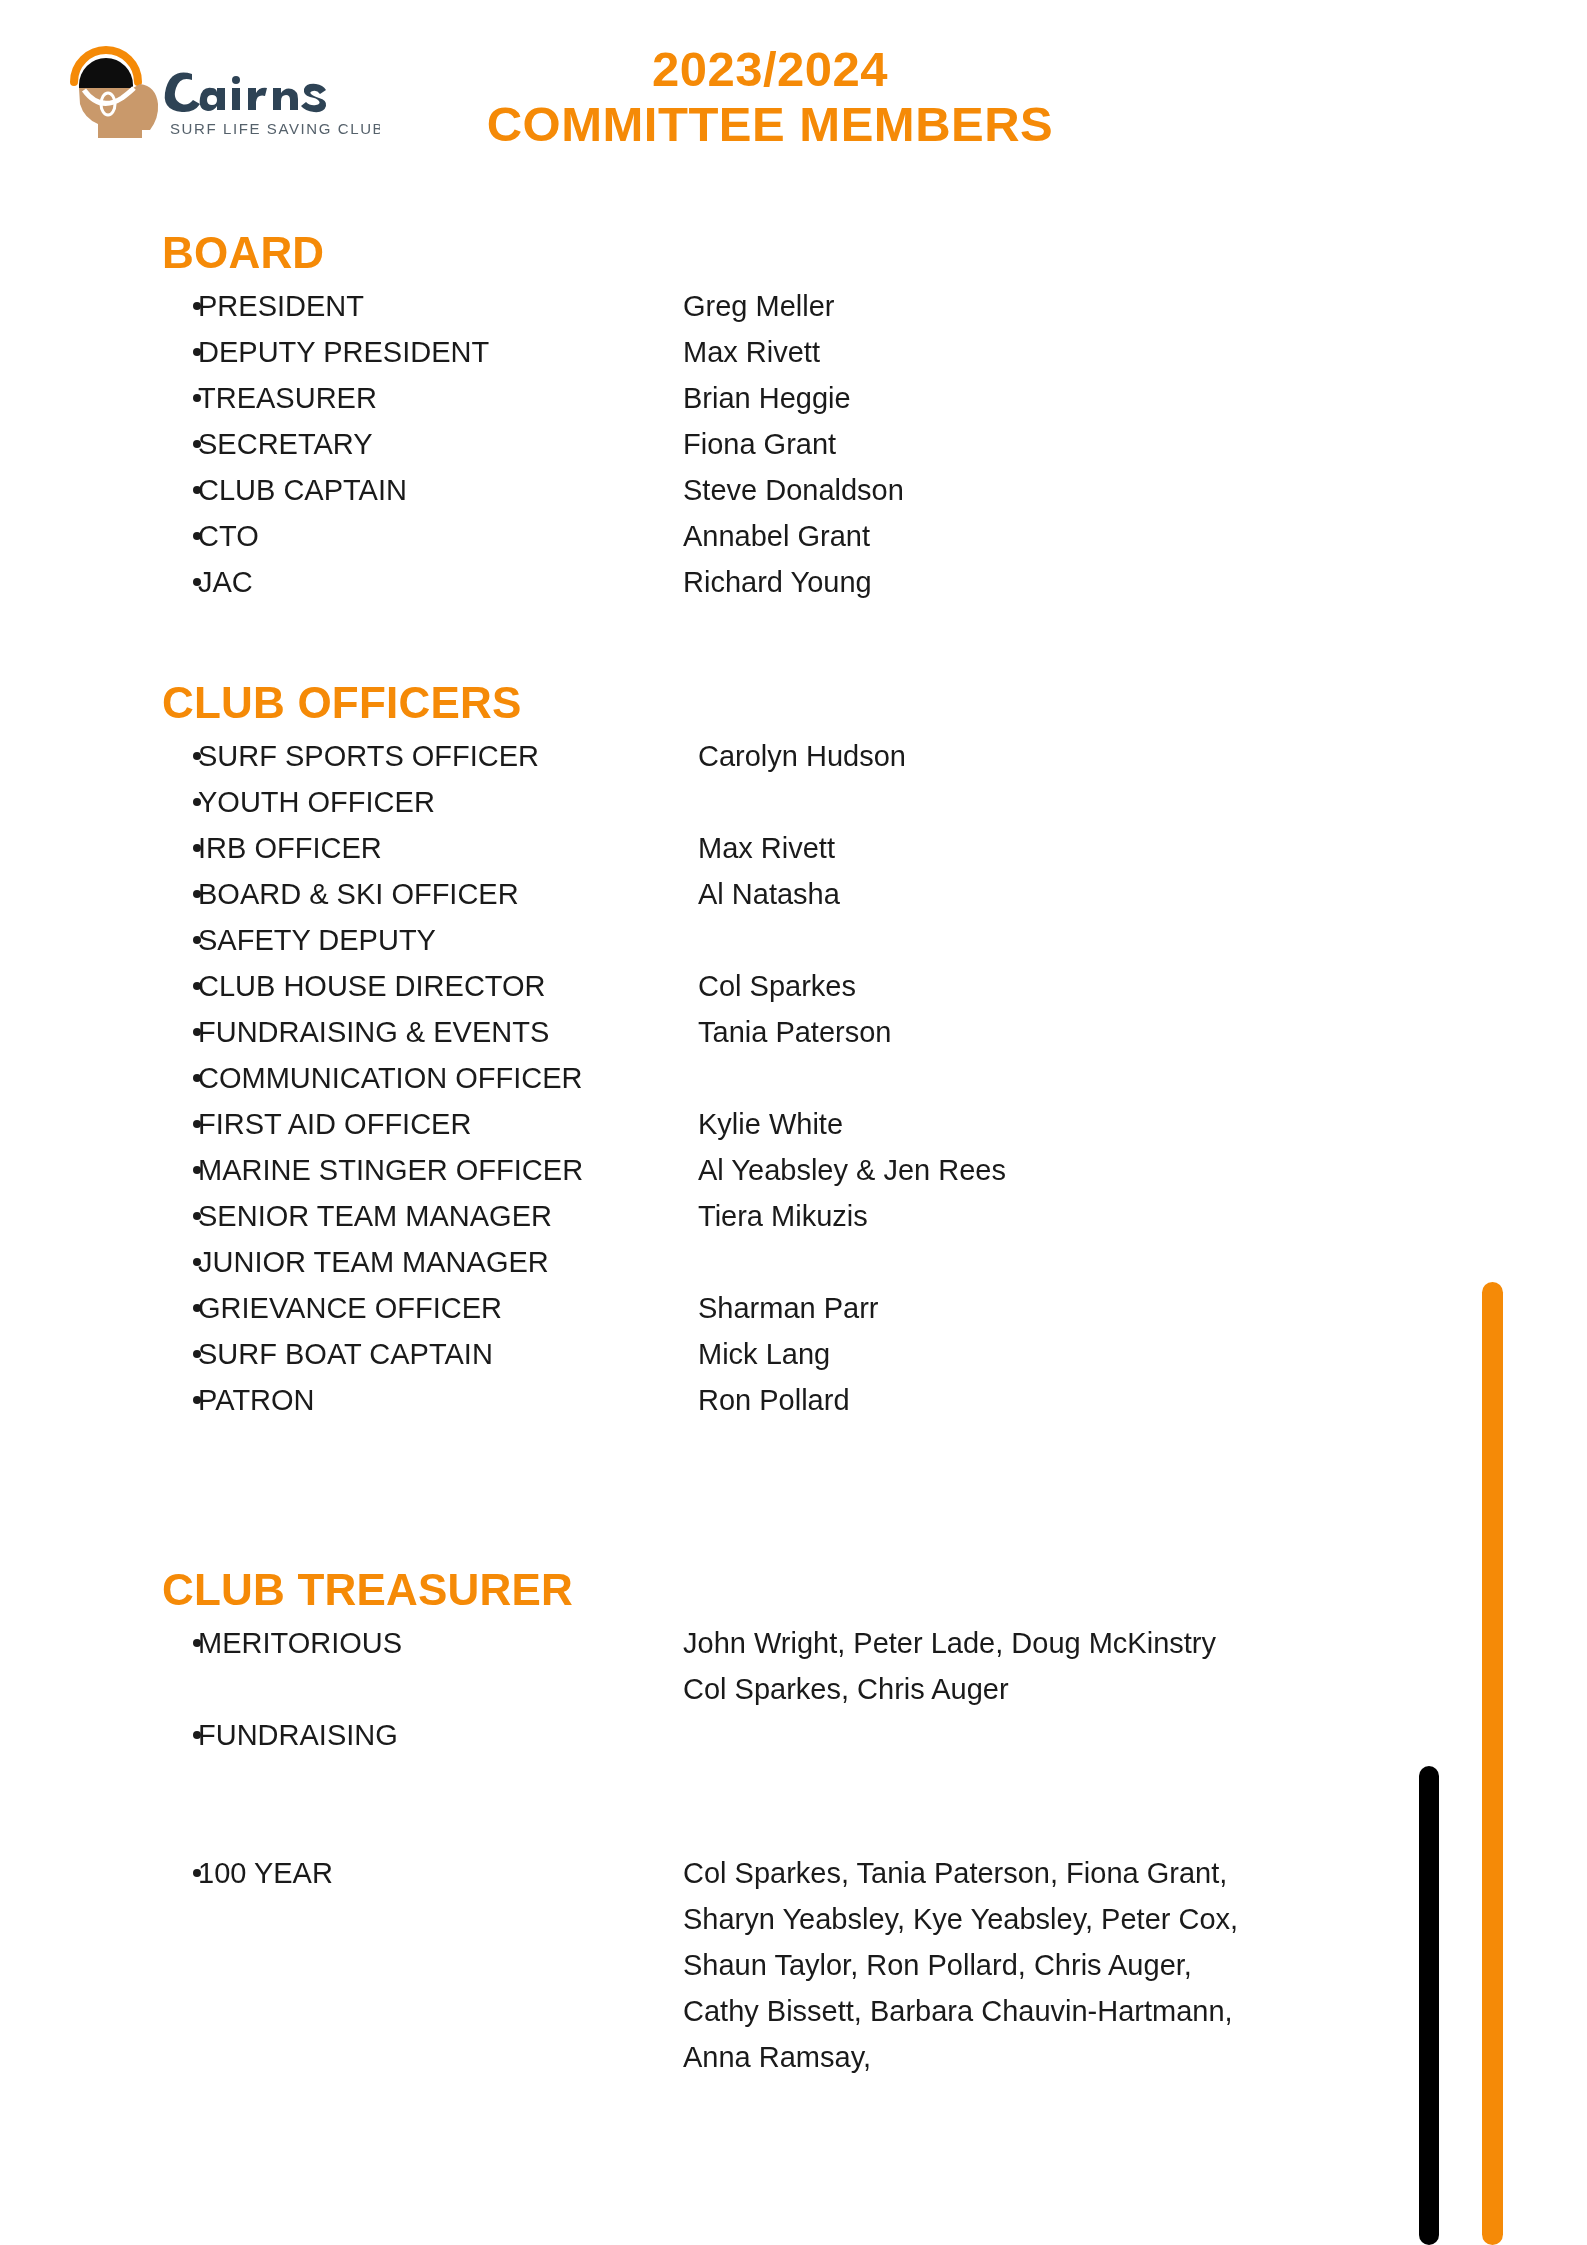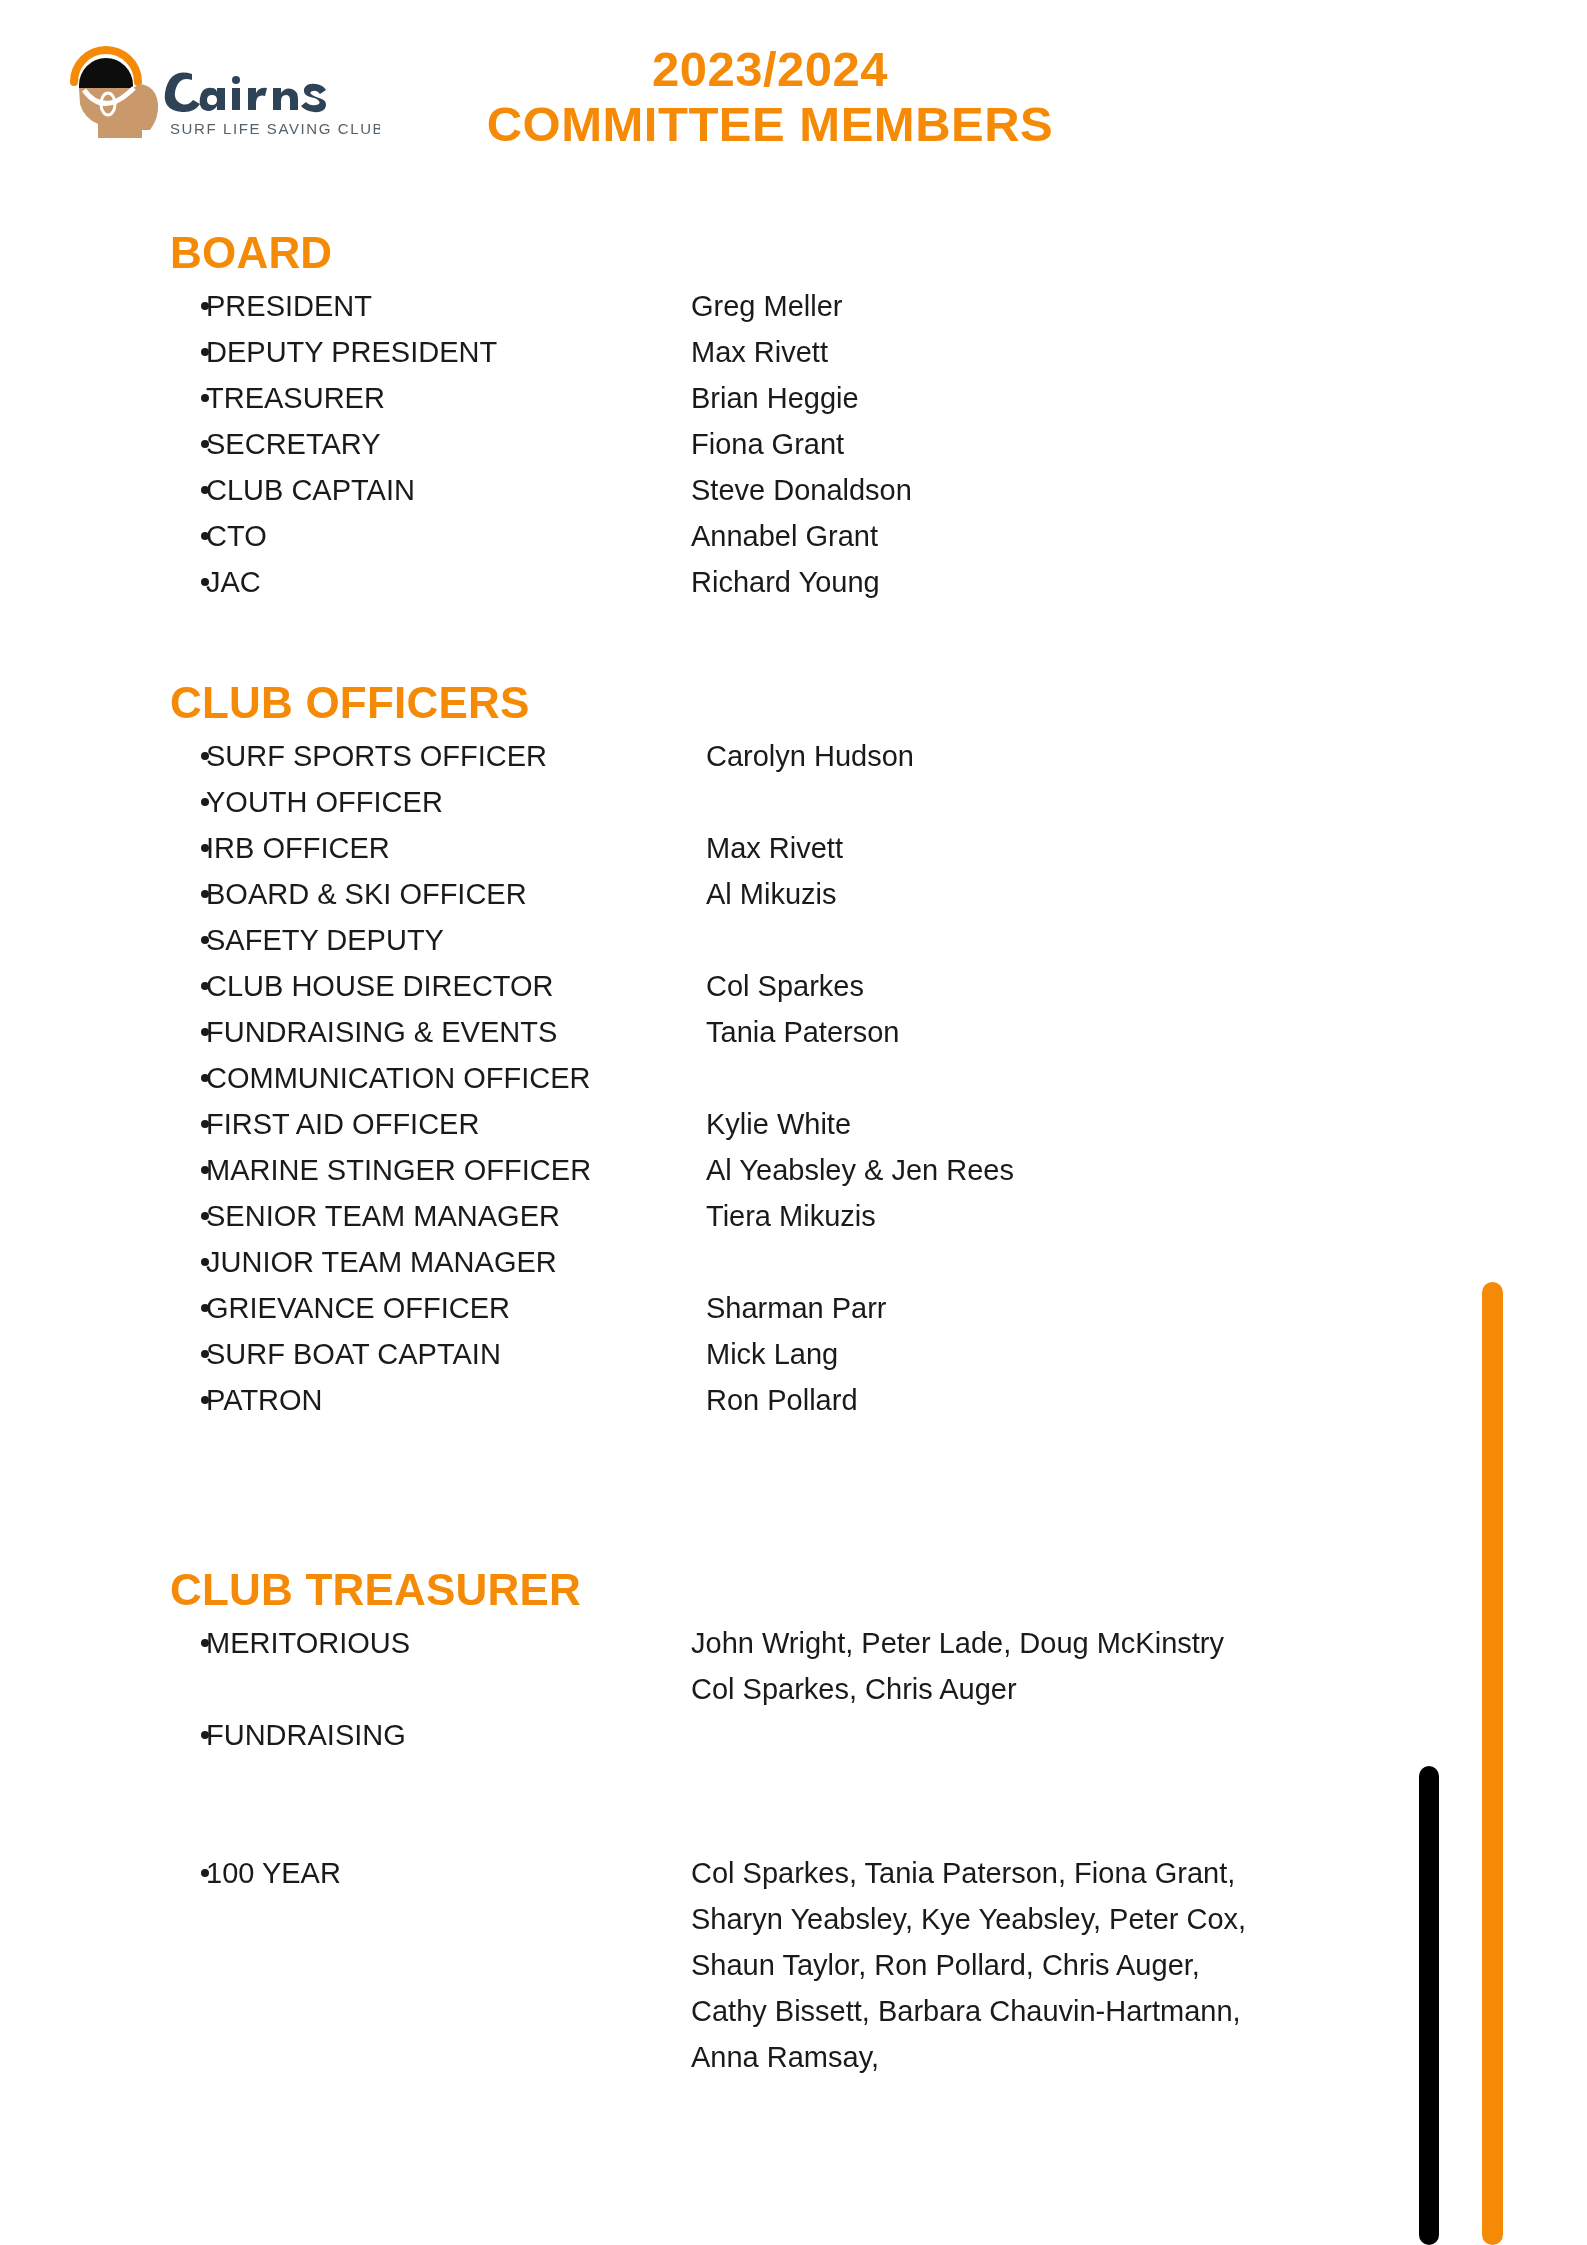--- a/index.html
+++ b/index.html
@@ -71,21 +71,21 @@
     letter-spacing: 0.5px;
   }
   #title-main {
     font-size: 49px;
     letter-spacing: 0.5px;
   }
 
   
   .section {
     position: absolute;
-    left: 12px;
+    left: 4px;
     width: 1386px;
   }
   .section-heading {
     color: #F58A07;
     font-weight: bold;
     font-size: 44px;
     margin: 0 0 2px 158px;
     letter-spacing: 0.2px;
     line-height: 1.15;
   }
@@ -248,21 +248,21 @@
           <span class="person"></span>
         </li>
         <li class="row">
           <span class="bullet"></span>
           <span class="role">IRB OFFICER</span>
           <span class="person">Max Rivett</span>
         </li>
         <li class="row">
           <span class="bullet"></span>
           <span class="role">BOARD &amp; SKI OFFICER</span>
-          <span class="person">Al Mikuzis</span>
+          <span class="person">Al Natasha</span>
         </li>
         <li class="row">
           <span class="bullet"></span>
           <span class="role">SAFETY DEPUTY</span>
           <span class="person"></span>
         </li>
         <li class="row">
           <span class="bullet"></span>
           <span class="role">CLUB HOUSE DIRECTOR</span>
           <span class="person">Col Sparkes</span>

